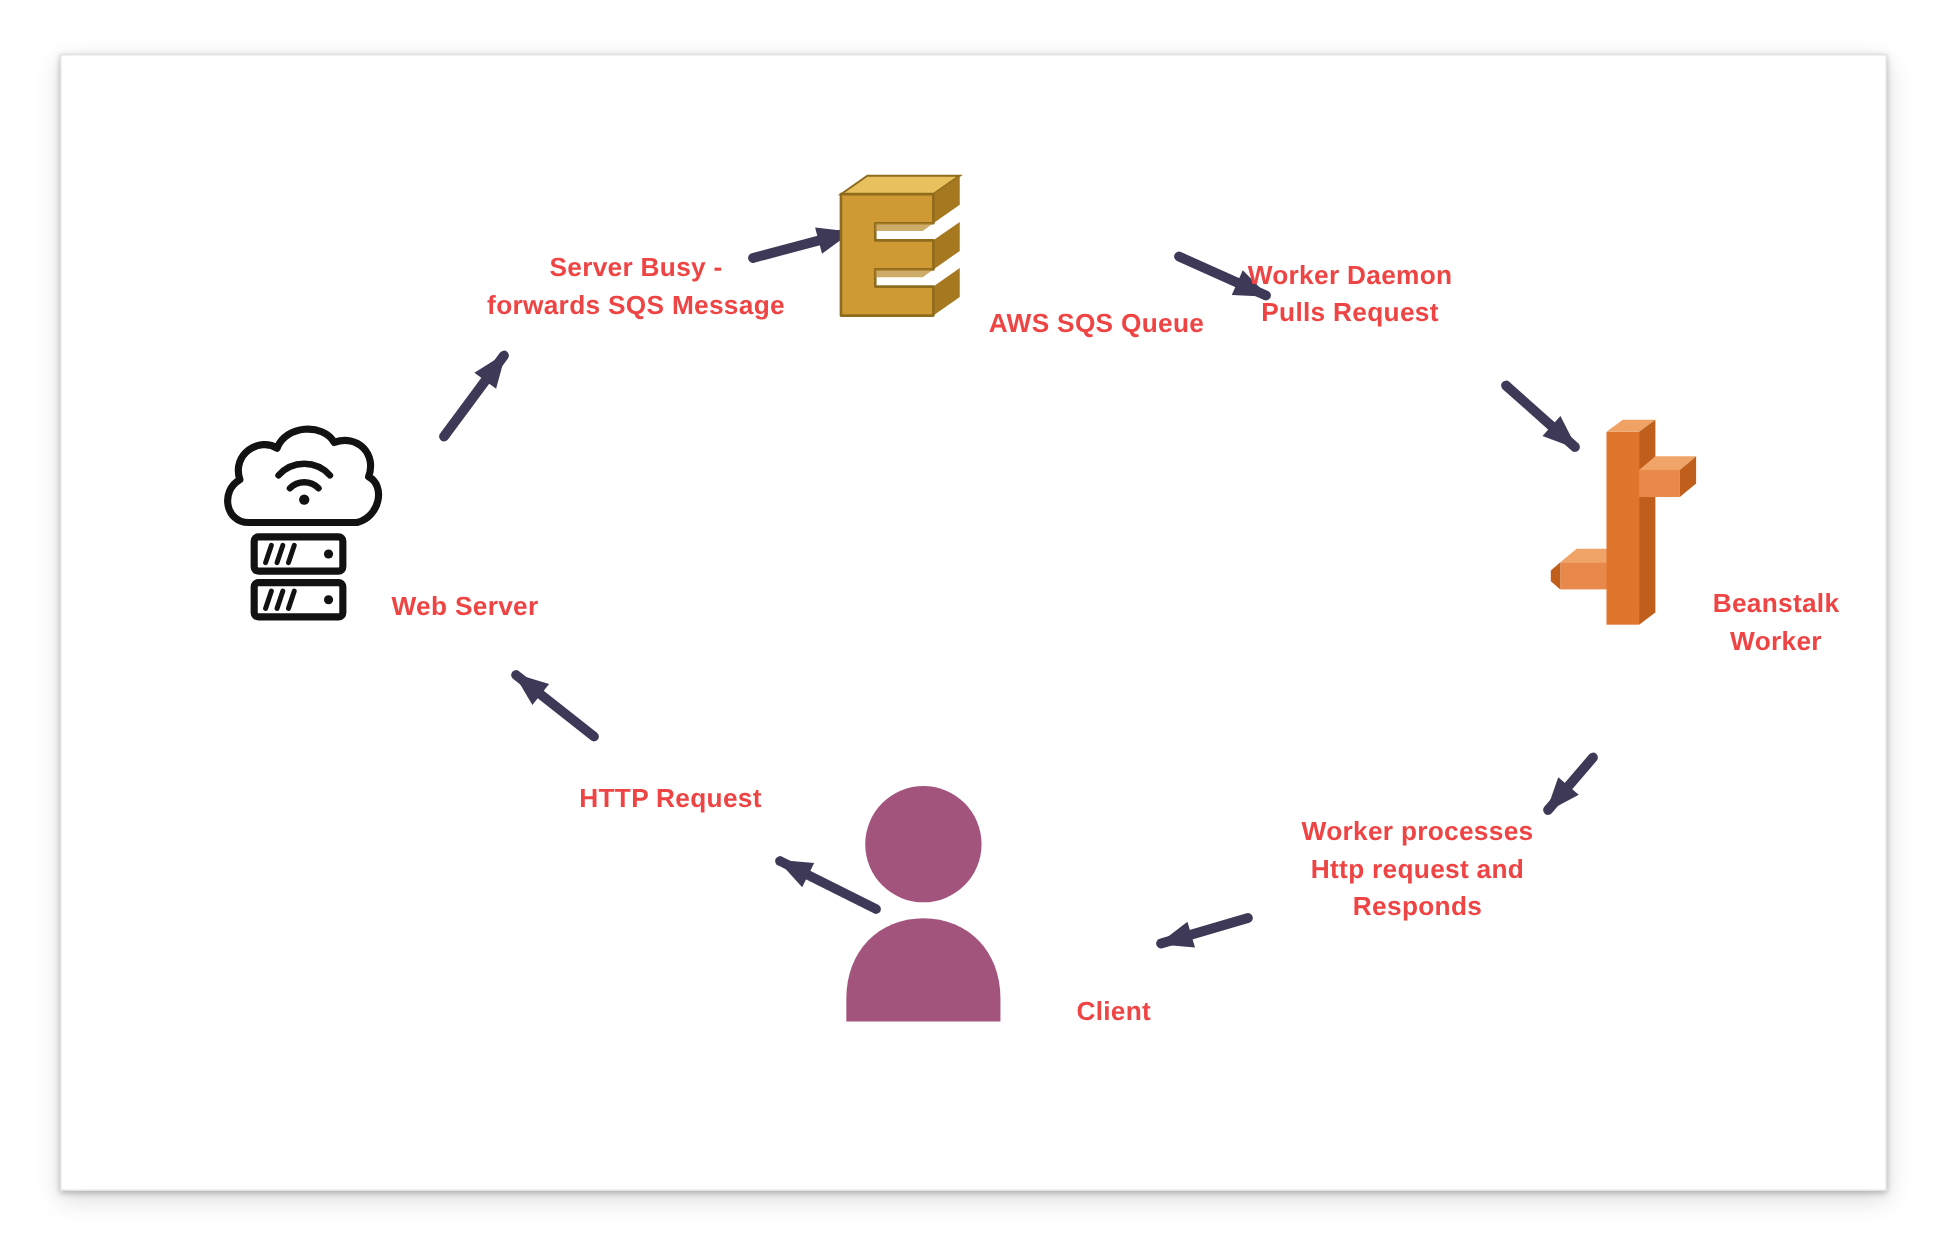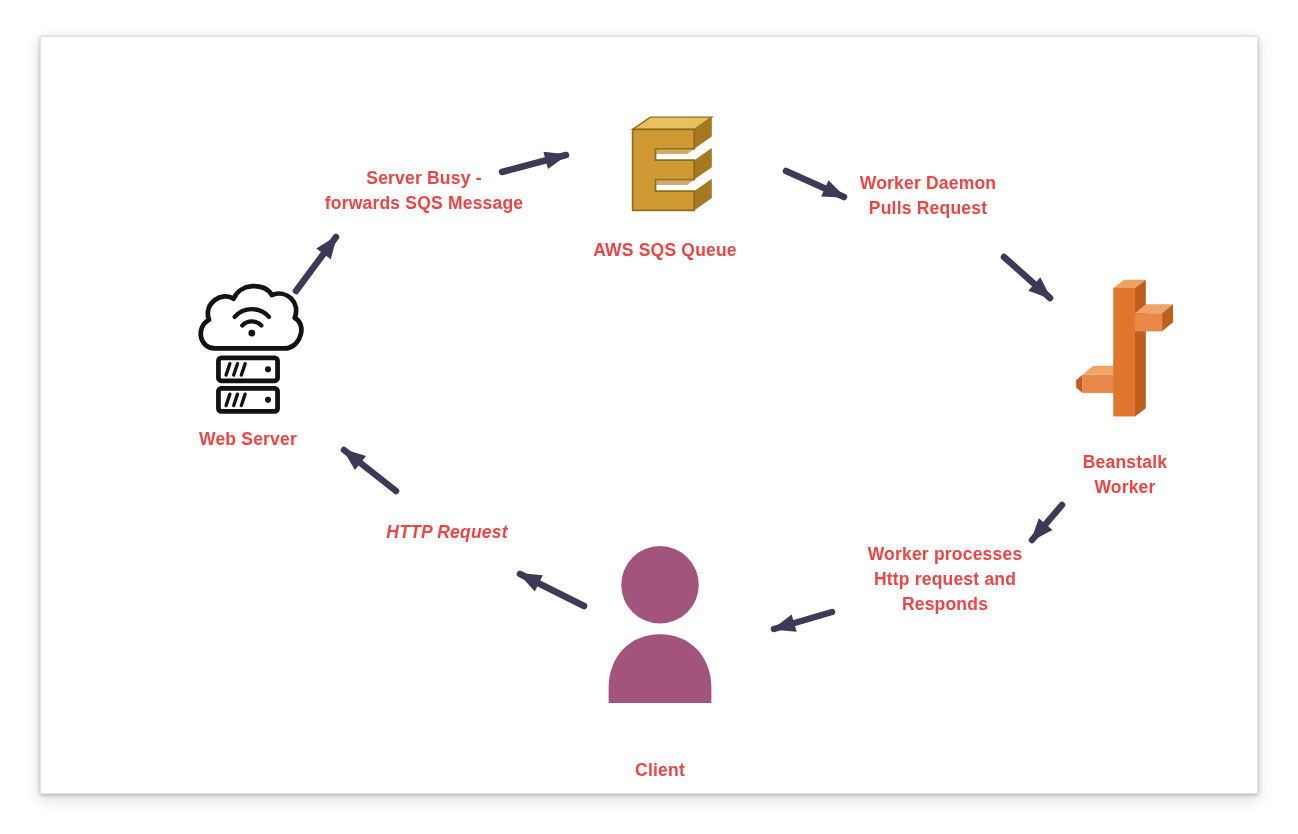--- a/index.html
+++ b/index.html
@@ -18,21 +18,21 @@
     border:1px solid #e3e3e3;
     box-shadow:0 1px 4px rgba(0,0,0,.25), 0 5px 16px rgba(0,0,0,.15);
   }
   .arrows {
     position:absolute; inset:0;
     width:1298px; height:834px;
     z-index:1; pointer-events:none;
   }
   .node {
     position:absolute;
-    display:flex; flex-direction:column; align-items:center;
+    display:flex; flex-direction:row; align-items:flex-end;
     transform:translateX(-50%);
     z-index:2;
   }
   .label, .node-label {
     font-size:17.5px;
     font-weight:600;
     color:#ef4444;
     line-height:25px;
     letter-spacing:.2px;
     text-align:center;
@@ -122,28 +122,28 @@
     <polygon points="76,22 88,13 88,155 76,164" fill="#c05e1c"></polygon>
 
     <polygon points="76,50 88,40 118,40 106,50" fill="#f0a468"></polygon>
     <rect x="76" y="50" width="30" height="20" fill="#e8884a"></rect>
     <polygon points="106,50 118,40 118,60 106,70" fill="#c05e1c"></polygon>
   </svg>
   <div class="node-label">Beanstalk
 Worker</div>
 </div>
 
-<div class="node" style="left:660px; top:542px;gap:39px;">
+<div class="node" style="left:660px; top:520px;gap:39px;">
   <svg class="icon" width="126" height="167" viewBox="0 0 130 172" xmlns="http://www.w3.org/2000/svg">
     <circle cx="65" cy="44" r="40" fill="#a3547d"></circle>
     <path d="M12,166 V150 C12,118 34,95 65,95 C96,95 118,118 118,150 V166 Z" fill="#a3547d"></path>
   </svg>
   <div class="node-label">Client</div>
 </div>
 
 <div class="edge-label label" style="left:424px; top:166px;">Server Busy -
 forwards SQS Message</div>
-<div class="edge-label label" style="left:928px; top:171px;">Worker Daemon
+<div class="edge-label label" style="left:900px; top:171px;">Worker Daemon
 Pulls Request</div>
 <div class="edge-label label" style="left:945px; top:542px;">Worker processes
 Http request and
 Responds</div>
-<div class="edge-label label" style="left:447px; top:520px;font-style:italic;">HTTP Request</div>
+<div class="edge-label label" style="left:447px; top:520px;">HTTP Request</div>
 
 </body></html>

